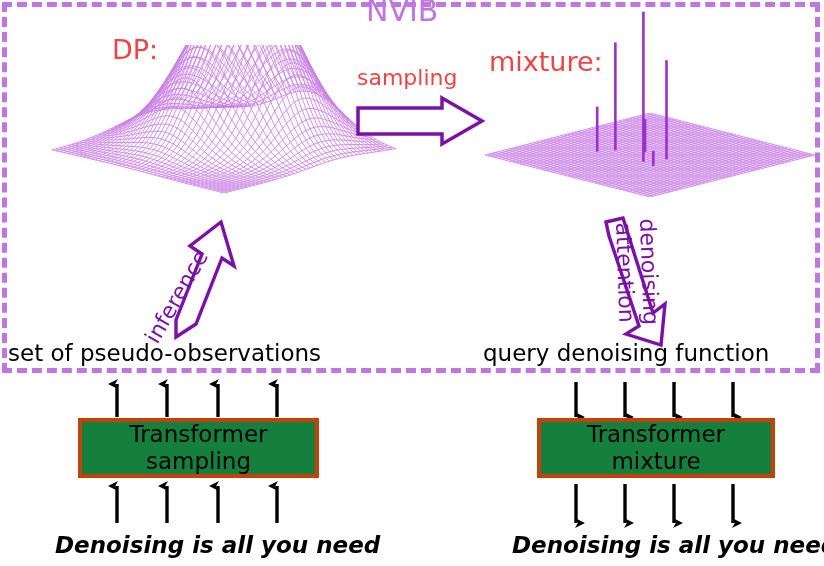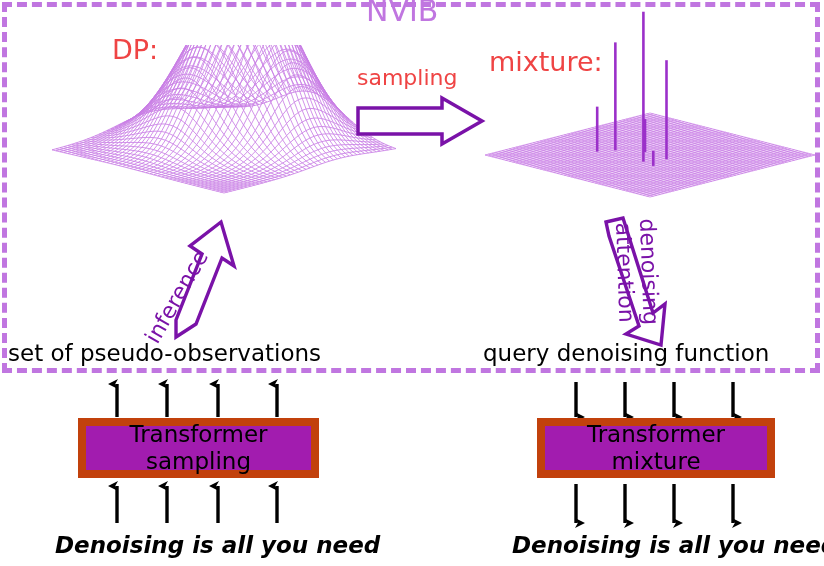--- a/index.html
+++ b/index.html
@@ -37,21 +37,21 @@
 
   
   .caption{
     position:absolute;color:#000;font-size:23px;white-space:nowrap;
   }
   .cap-left{left:8px;top:340px;}
   .cap-right{left:483px;top:340px;}
 
   
   .tbox{
-    position:absolute;border:8px solid #c2410c;background:#a21caf;
+    position:absolute;border:4px solid #c2410c;background:#15803d;
     box-sizing:border-box;display:flex;flex-direction:column;
     align-items:center;justify-content:center;
     color:#000;font-size:23px;line-height:27px;text-align:center;
   }
   .tbox-left{left:78px;top:418px;width:241px;height:60px;}
   .tbox-right{left:537px;top:418px;width:238px;height:60px;}
 
   
   .sentence{
     position:absolute;color:#000;font-size:23px;font-style:italic;

